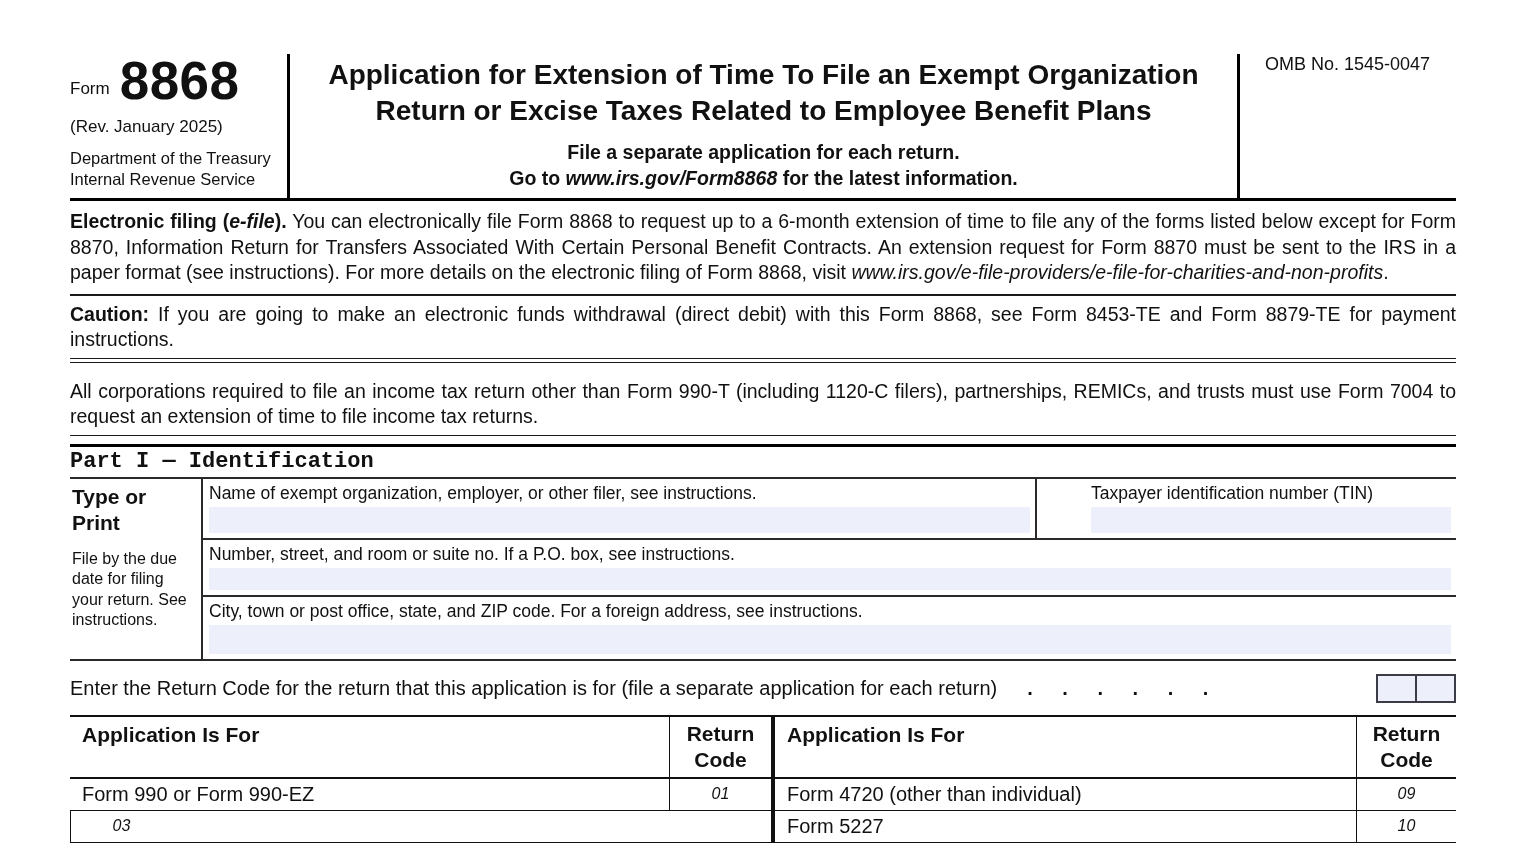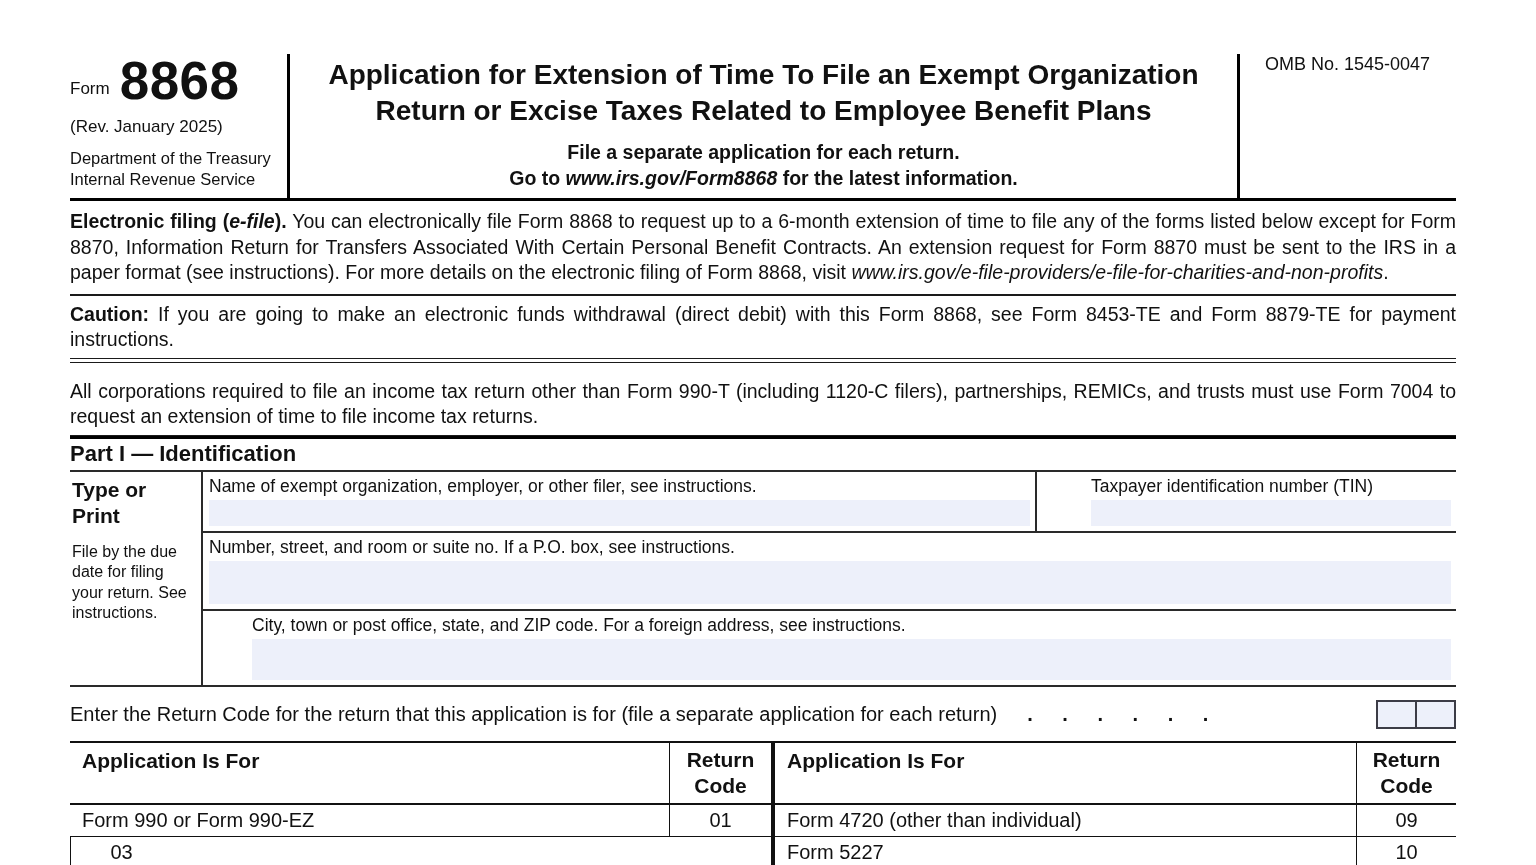--- a/index.html
+++ b/index.html
@@ -28,30 +28,30 @@
   .hdr-right { width:216px; display:flex; align-items:center; padding-left:25px; font-size:18px; }
 
   
   .para { font-size:19.5px; line-height:25.5px; text-align:justify; }
   .p-efile { padding:8px 0 8px; border-bottom:2px solid var(--rule); }
   .p-caution { padding:6px 0 5px; border-bottom:1.5px solid var(--rule); }
   .dbl-gap { height:3px; }
   .p-corp { padding:16px 0 5px; border-top:1.5px solid var(--rule); border-bottom:1.5px solid var(--rule); }
 
   
-  .part1-heading { margin-top:0; border-top:3px solid #000; border-bottom:2px solid #2a2a2a;
-                   font-size:22px; font-weight:bold; padding:2px 0 3px; }
+  .part1-heading { margin-top:8px; border-top:3px solid #000; border-bottom:2px solid #2a2a2a;
+                   font-size:22px; font-weight:bold; padding:2px 0 3px;font-family:Liberation Mono, monospace; }
   .p1-table { display:flex; border-bottom:2px solid #2a2a2a; }
   .p1-labels { width:133px; border-right:2px solid #2a2a2a; padding:5px 8px 0 2px; }
   .type-print { font-weight:bold; font-size:21px; line-height:26px; }
   .file-by { font-size:16px; line-height:20.5px; margin-top:13px; }
   .p1-fields { flex:1; min-width:0; display:flex; flex-direction:column; }
   .f-row { display:flex; border-bottom:2px solid #2a2a2a; }
   .f-row:last-child { border-bottom:none; }
-  .f-row1 { height:61px; } .f-row2 { height:78px; } .f-row3 { height:74px;padding-left:43px; }
+  .f-row1 { height:61px; } .f-row2 { height:57px; } .f-row3 { height:62px; }
   .f-cell { flex:1; min-width:0; display:flex; flex-direction:column; padding:3px 3px 3px 6px; }
   .f-cell-name { border-right:2px solid #2a2a2a; }
   .f-cell-tin { flex:0 0 371px;margin-left:48px; }
   .f-label { font-size:17.5px; line-height:22px; white-space:nowrap; overflow:hidden; }
   .f-input { flex:1; background:var(--input-fill); margin:3px 2px 2px 0; }
 
   
   .rc-line { display:flex; align-items:center; margin-top:12px; height:32px; }
   .rc-prompt { font-size:20px; }
   .rc-dots { font-size:20px; font-weight:bold; margin-left:30px; word-spacing:24px; white-space:nowrap; }
@@ -66,22 +66,22 @@
   .ct-left { flex:0 0 701px; }
   .ct-right { flex:1; }
   .ct-divider { width:4px; background:#111; }
   .ct-header { display:flex; align-items:stretch; border-bottom:2px solid #111; height:62px; }
   .ct-h-label { flex:1; font-size:21px; font-weight:bold; padding:6px 0 0 12px; }
   .ct-h-code { flex:0 0 102px; border-left:1.5px solid #111; font-size:21px; font-weight:bold;
                text-align:center; line-height:26px; display:flex; align-items:center; justify-content:center; }
   .ct-right .ct-h-code, .ct-right .ct-r-code { flex-basis:100px; }
   .ct-row { display:flex; align-items:stretch; border-bottom:1.5px solid #111; height:32px; }
   .ct-r-label { flex:1; font-size:20px; display:flex; align-items:center; padding-left:12px; }
-  .ct-r-code { flex:0 0 102px; border-left:1.5px solid #111; font-size:20px;
-               display:flex; align-items:center; justify-content:center; }
+  .ct-r-code { flex:0 0 102px; border-left:1.5px solid #111; font-size:16px;
+               display:flex; align-items:center; justify-content:center;font-style:italic; }
 </style>
 </head>
 <body>
 
 <div class="page">
 
   <div class="hdr">
     <div class="hdr-left">
       <div class="form-line">
         <span class="form-word">Form</span>

